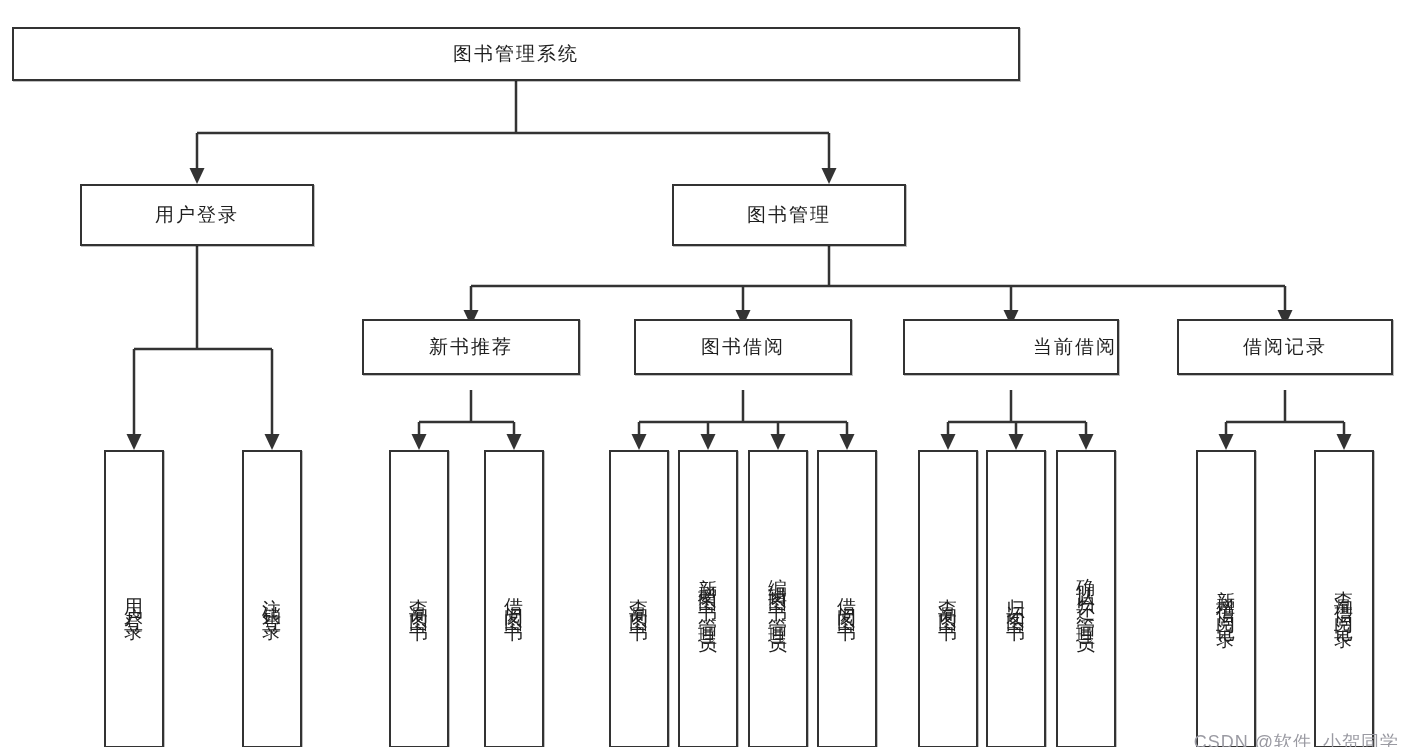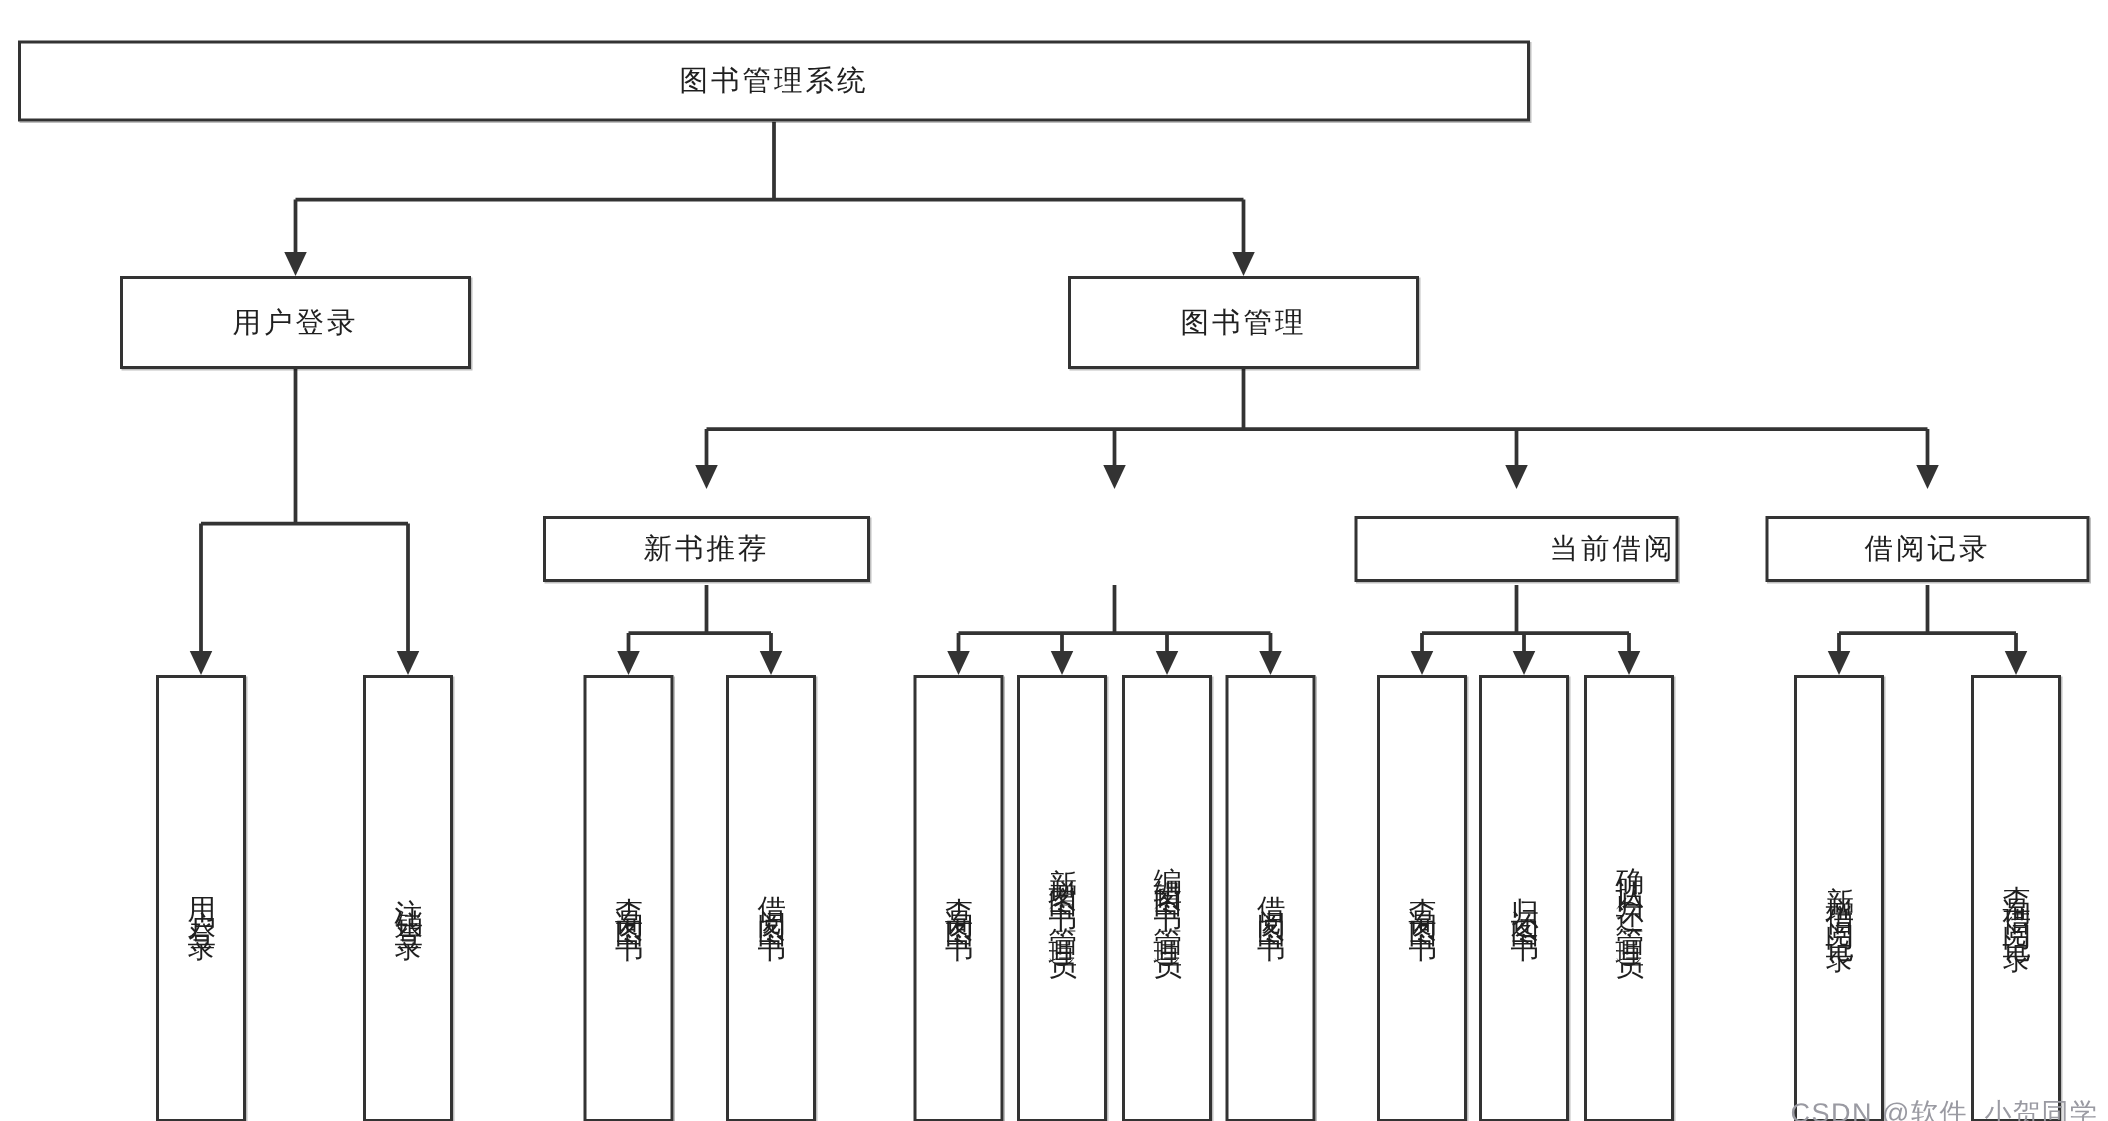--- a/index.html
+++ b/index.html
@@ -27,21 +27,21 @@
     align-items: center;
     justify-content: center;
     color: #1f1f1f;
     font-size: 19px;
     letter-spacing: 2px;
     z-index: 2;
     box-shadow: 1px 1px 0 rgba(0,0,0,0.25);
   }
   .node.root  { left: 12px;  top: 14px;  width: 1008px; height: 54px; }
   .node.lvl2  { top: 171px; height: 62px; width: 234px; }
-  .node.lvl3  { top: 331px; height: 44px; width: 218px; }
+  .node.lvl3  { top: 306px; height: 56px; width: 218px; }
   .node.leaf  { top: 437px; height: 298px; width: 60px; }
   .leaf .vtext {
     writing-mode: vertical-rl;
     text-orientation: mixed;
     letter-spacing: 8px;
     line-height: 1;
     font-size: 19px;
     white-space: nowrap;
   }
   .watermark {
@@ -99,26 +99,29 @@
     </g>
   </svg>
 
   <div class="node root">
     <span>图书管理系统</span>
   </div>
 
   <div class="node lvl2" style="left:80px;">
     <span>用户登录</span>
   </div>
-  <div class="node lvl2" style="left:712px;">
+  <div class="node lvl2" style="left:672px;">
     <span>图书管理</span>
   </div>
 
   <div class="node lvl3" style="left:362px;">
     <span>新书推荐</span>
+  </div>
+  <div class="node lvl3" style="left:634px;">
+    <span>图书借阅</span>
   </div>
   <div class="node lvl3" style="left:903px; width:216px;justify-content:flex-end;">
     <span>当前借阅</span>
   </div>
   <div class="node lvl3" style="left:1177px; width:216px;">
     <span>借阅记录</span>
   </div>
 
   <div class="node leaf" style="left:104px;">
     <span class="vtext">用户登录</span>

